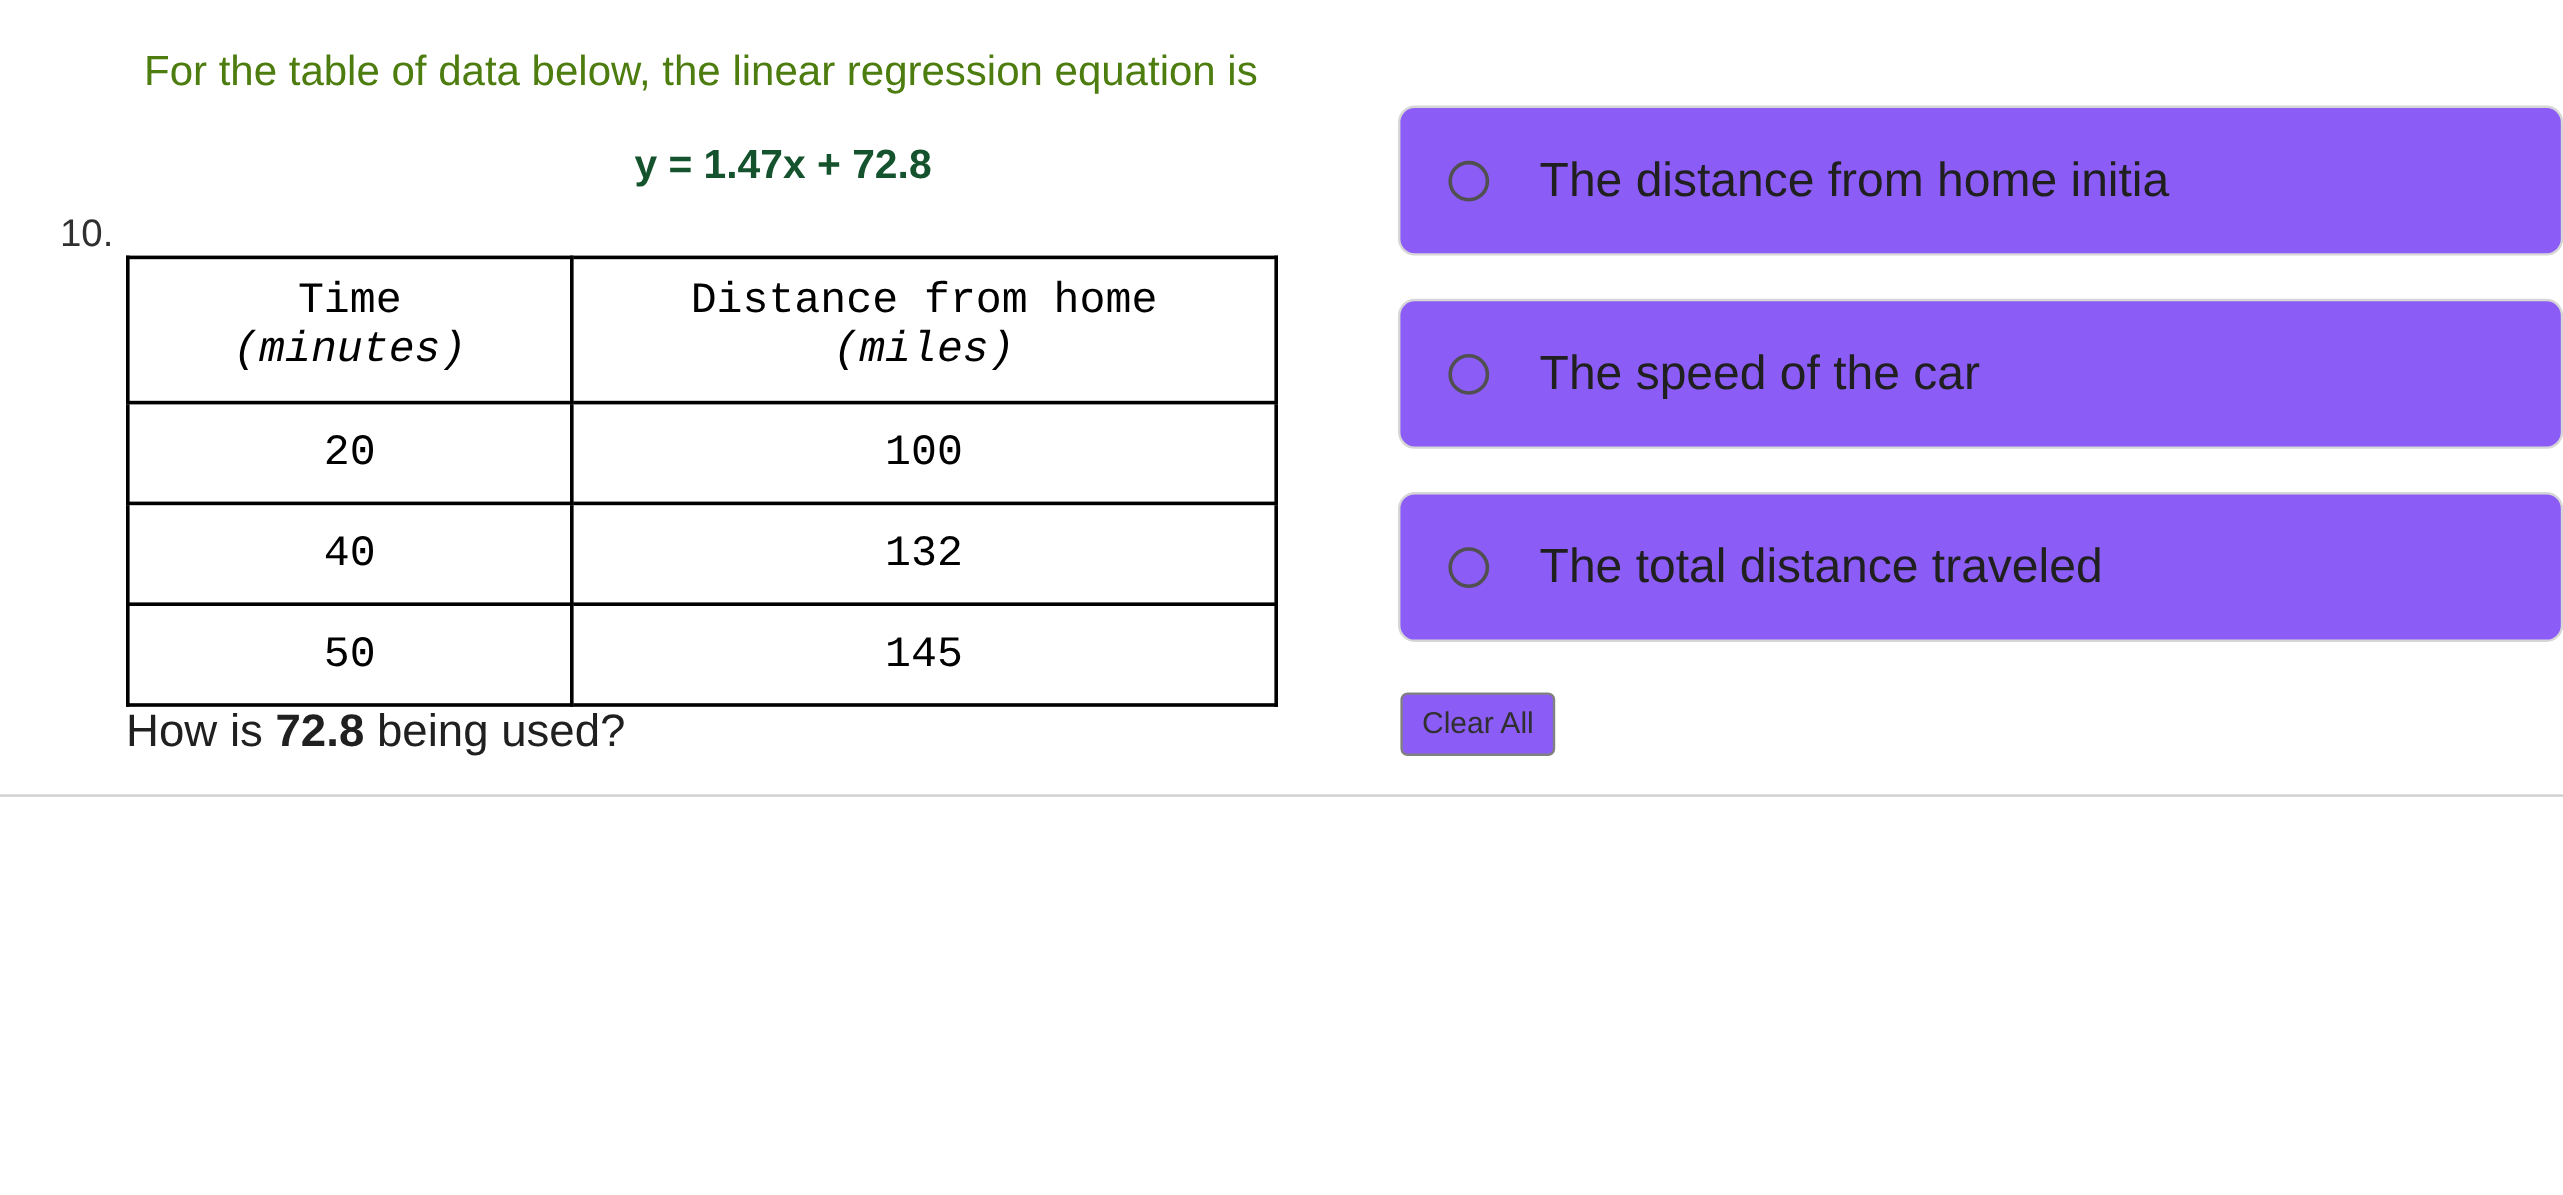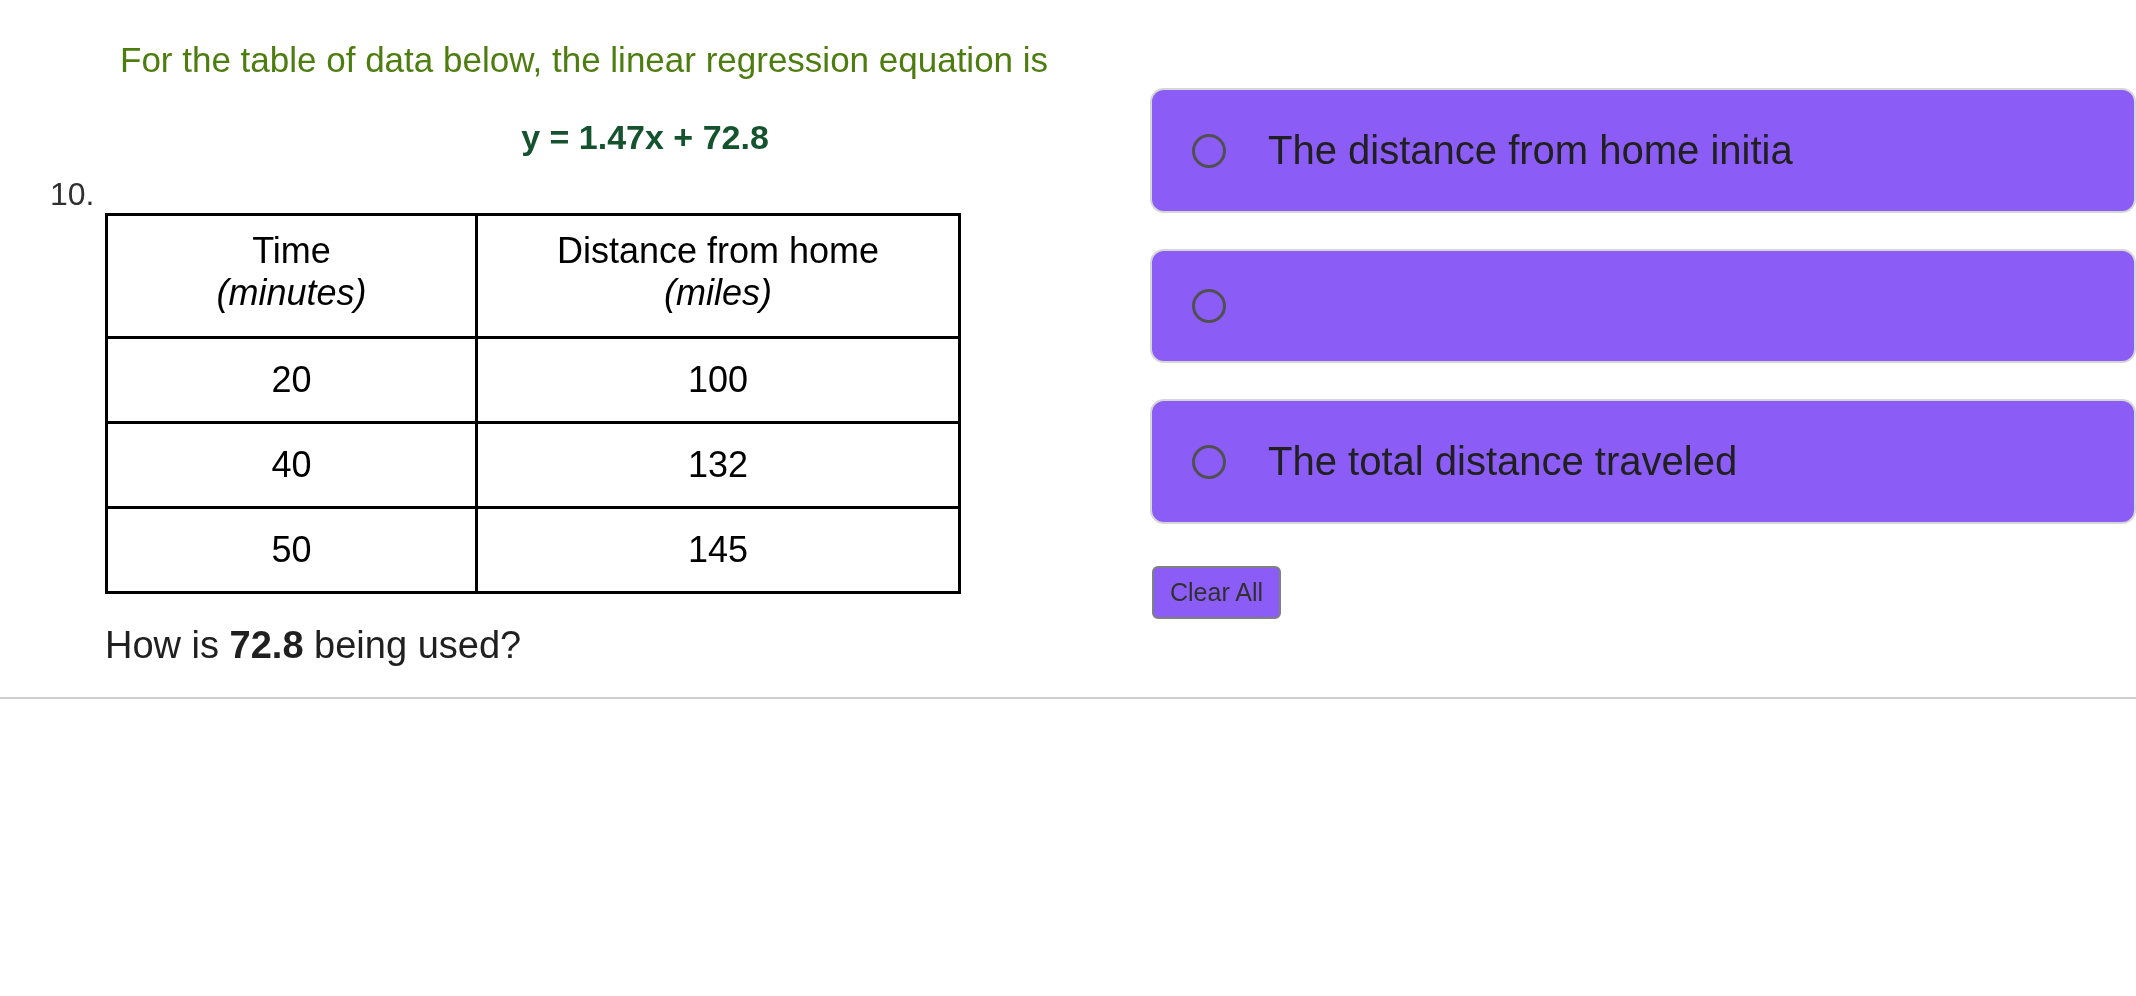--- a/index.html
+++ b/index.html
@@ -51,21 +51,22 @@
       font-size: 34px;
       font-weight: bold;
       color: #14532d;
       text-align: center;
       padding-left: 110px;
       margin-bottom: 56px;
       margin-top: 0px;
     }
     .data-table {
       border-collapse: collapse;
-      width: 856px;
+      width: 960px;
+      font-family: Liberation Mono, monospace;
     }
     .data-table th, .data-table td {
       border: 3px solid #000000;
       text-align: center;
       vertical-align: middle;
     }
     .data-table th {
       padding: 14px 8px 22px 8px;
       font-weight: normal;
     }
@@ -81,21 +82,20 @@
       font-size: 36px;
       font-style: italic;
       display: block;
     }
     .col-time {
       width: 370px;
     }
     .question-prompt {
       font-size: 38px;
       color: #202020;
-      margin-top: 30px;
     }
     .question-prompt b {
       font-weight: bold;
     }
     .right-panel {
       flex: 1;
       padding-top: 48px;
       padding-right: 0;
     }
     .option {
@@ -180,20 +180,21 @@
     </div>
   </div>
 
   <div class="right-panel">
     <div class="option">
       <span class="radio-circle"></span>
       <span>The distance from home initia</span>
     </div>
     <div class="option">
       <span class="radio-circle"></span>
+      <span>The speed of the car</span>
     </div>
     <div class="option">
       <span class="radio-circle"></span>
       <span>The total distance traveled</span>
     </div>
     <button class="clear-all">Clear All</button>
   </div>
 </div>
 
 </body></html>

